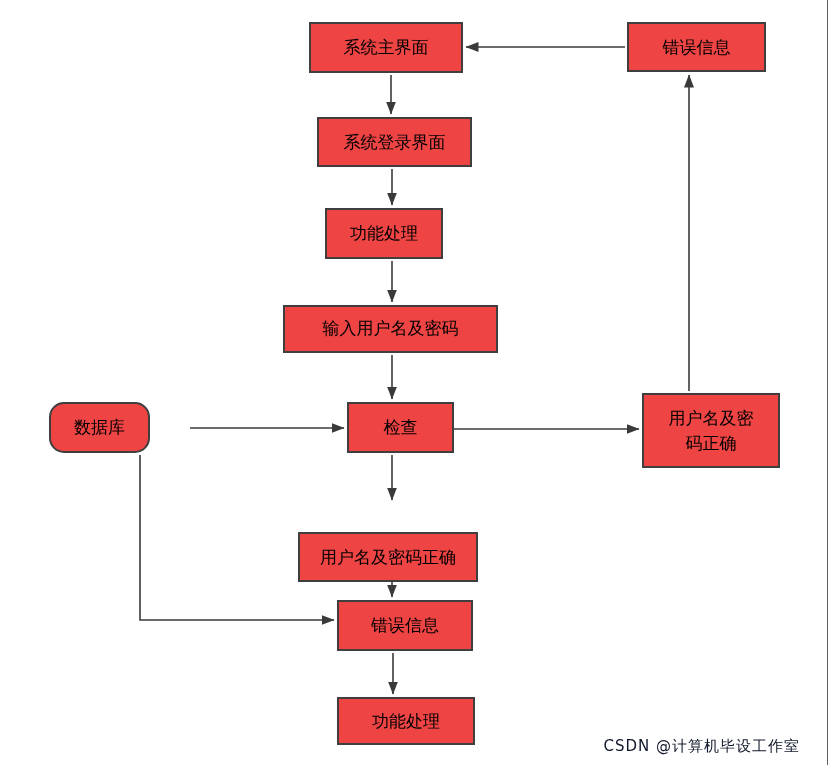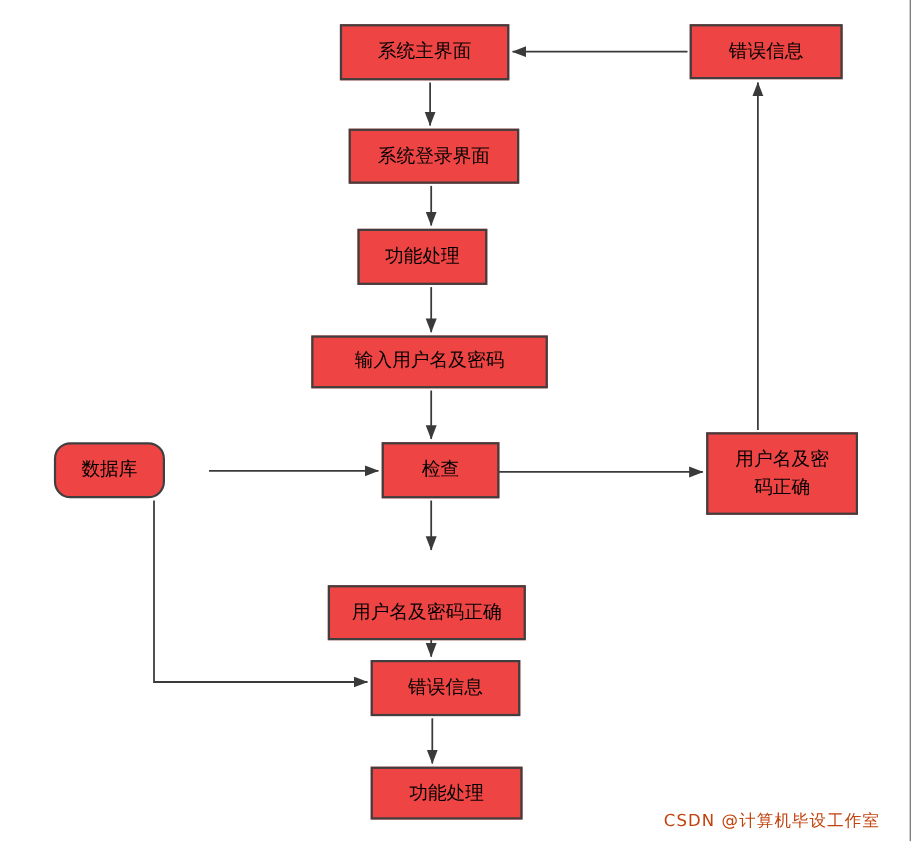--- a/index.html
+++ b/index.html
@@ -40,21 +40,21 @@
   .node .wrap-text {
     white-space: normal;
     width: 96px;
     word-break: break-all;
   }
   .watermark {
     position: absolute;
     right: 30px;
     top: 737px;
     font-size: 15px;
-    color: #c2410c;
+    color: #0f172a;
     letter-spacing: 1px;
     white-space: nowrap;
   }
   .right-edge-line {
     position: absolute;
     left: 827px;
     top: 0;
     width: 1px;
     height: 765px;
     background: #5f5f5f;

